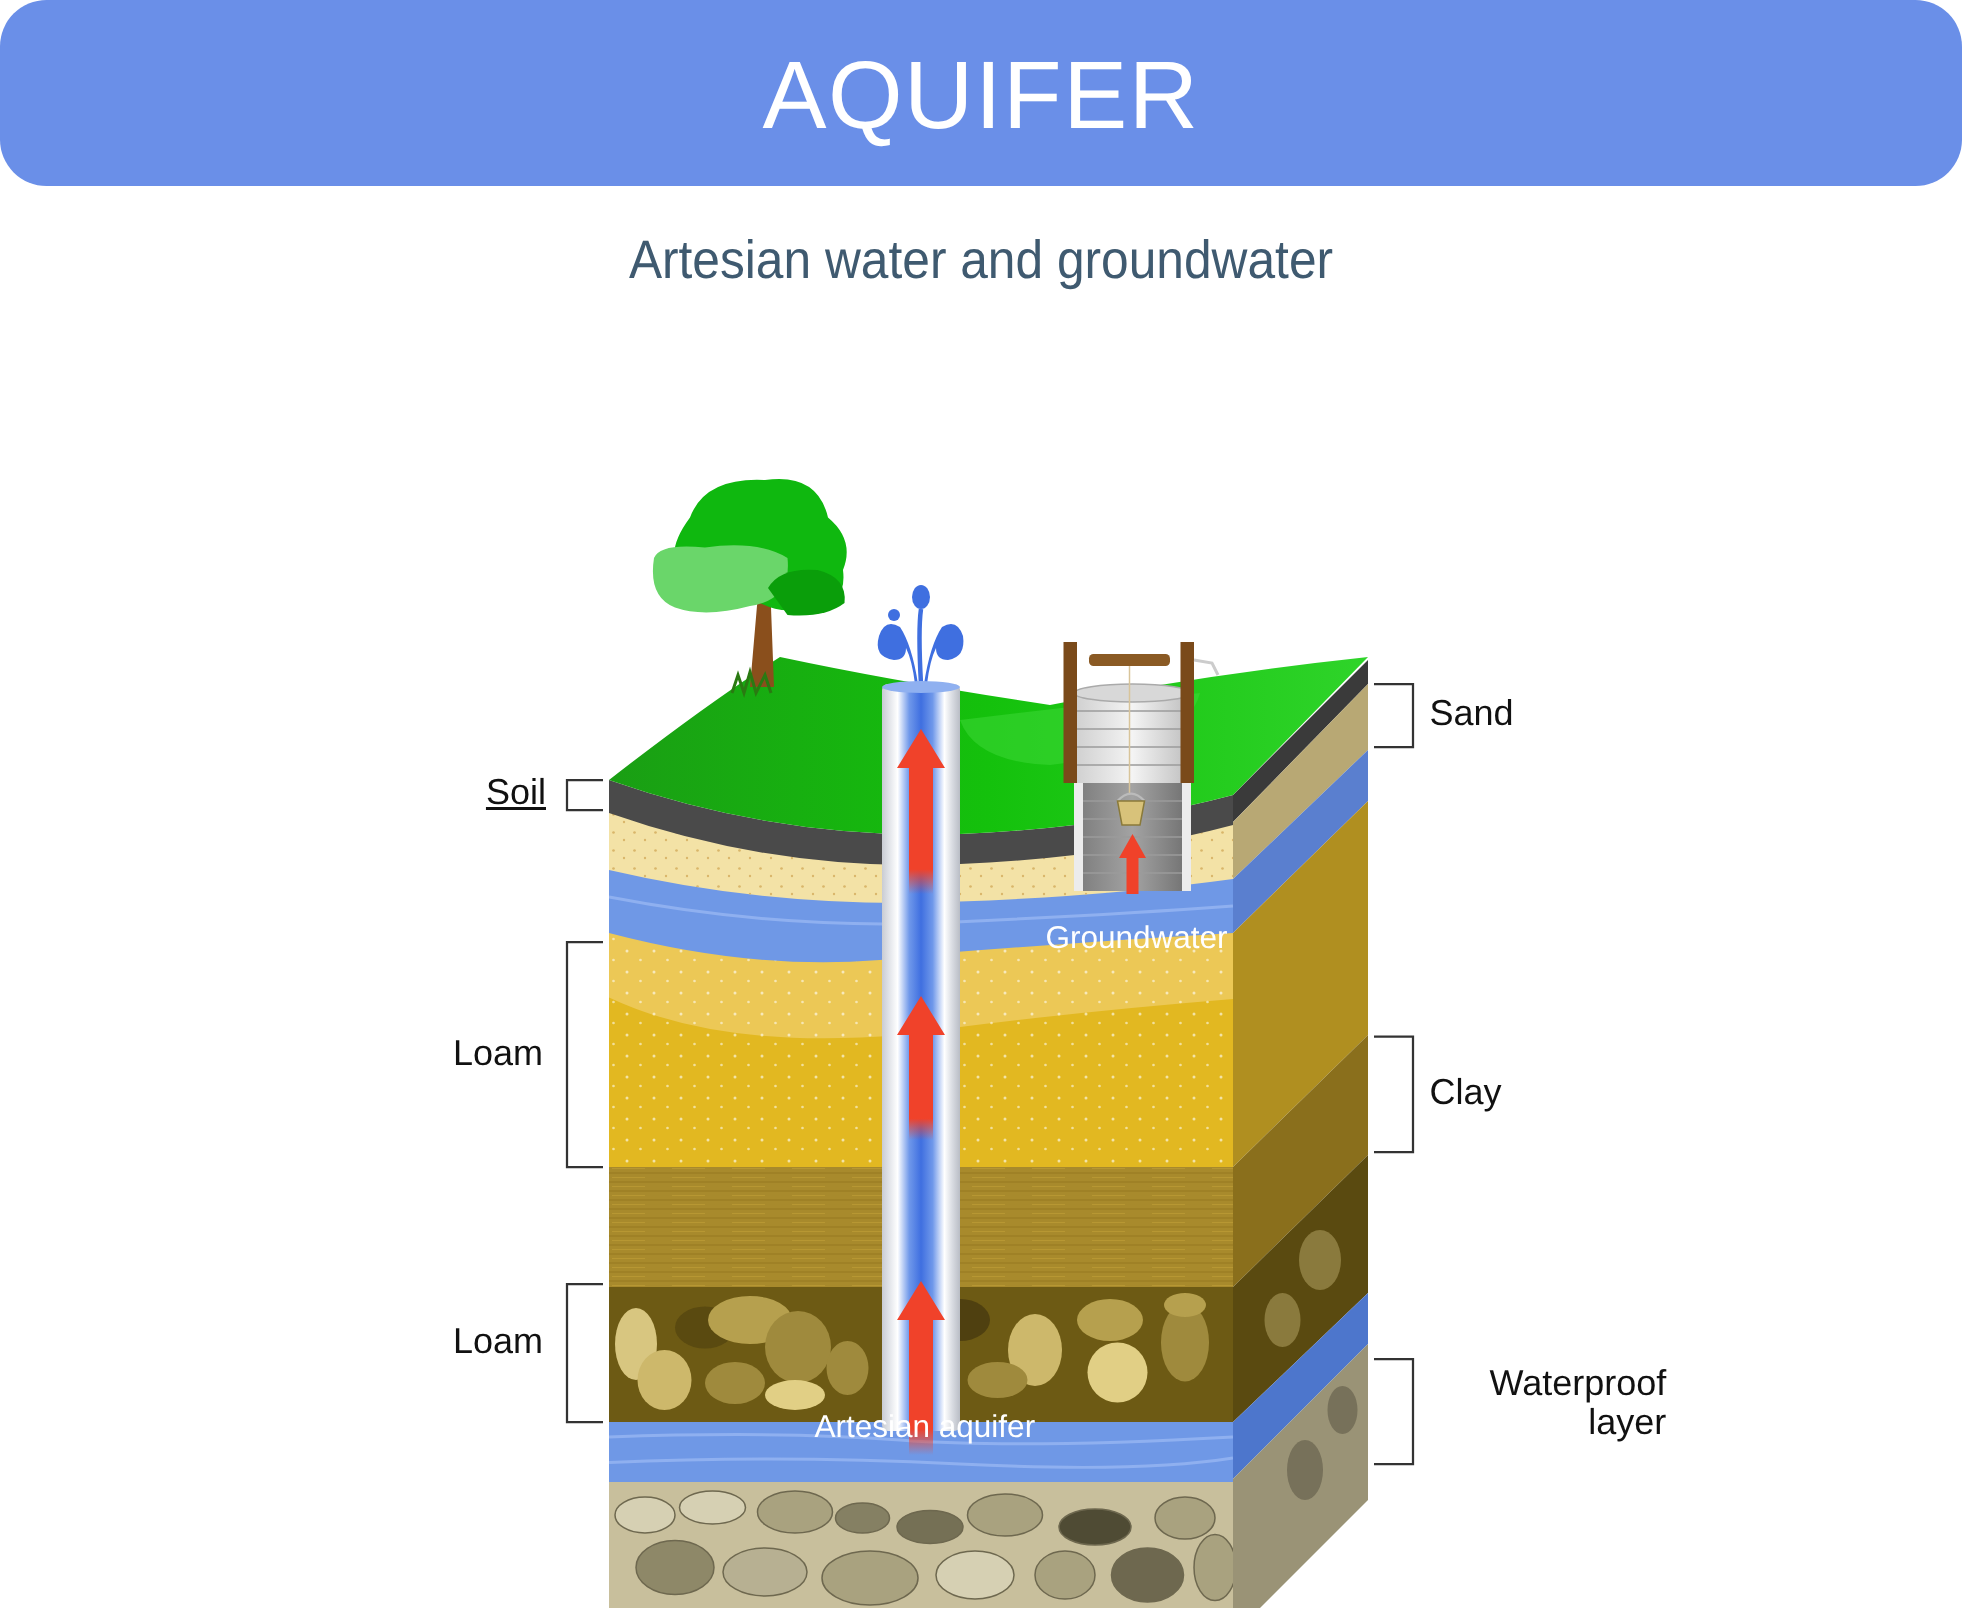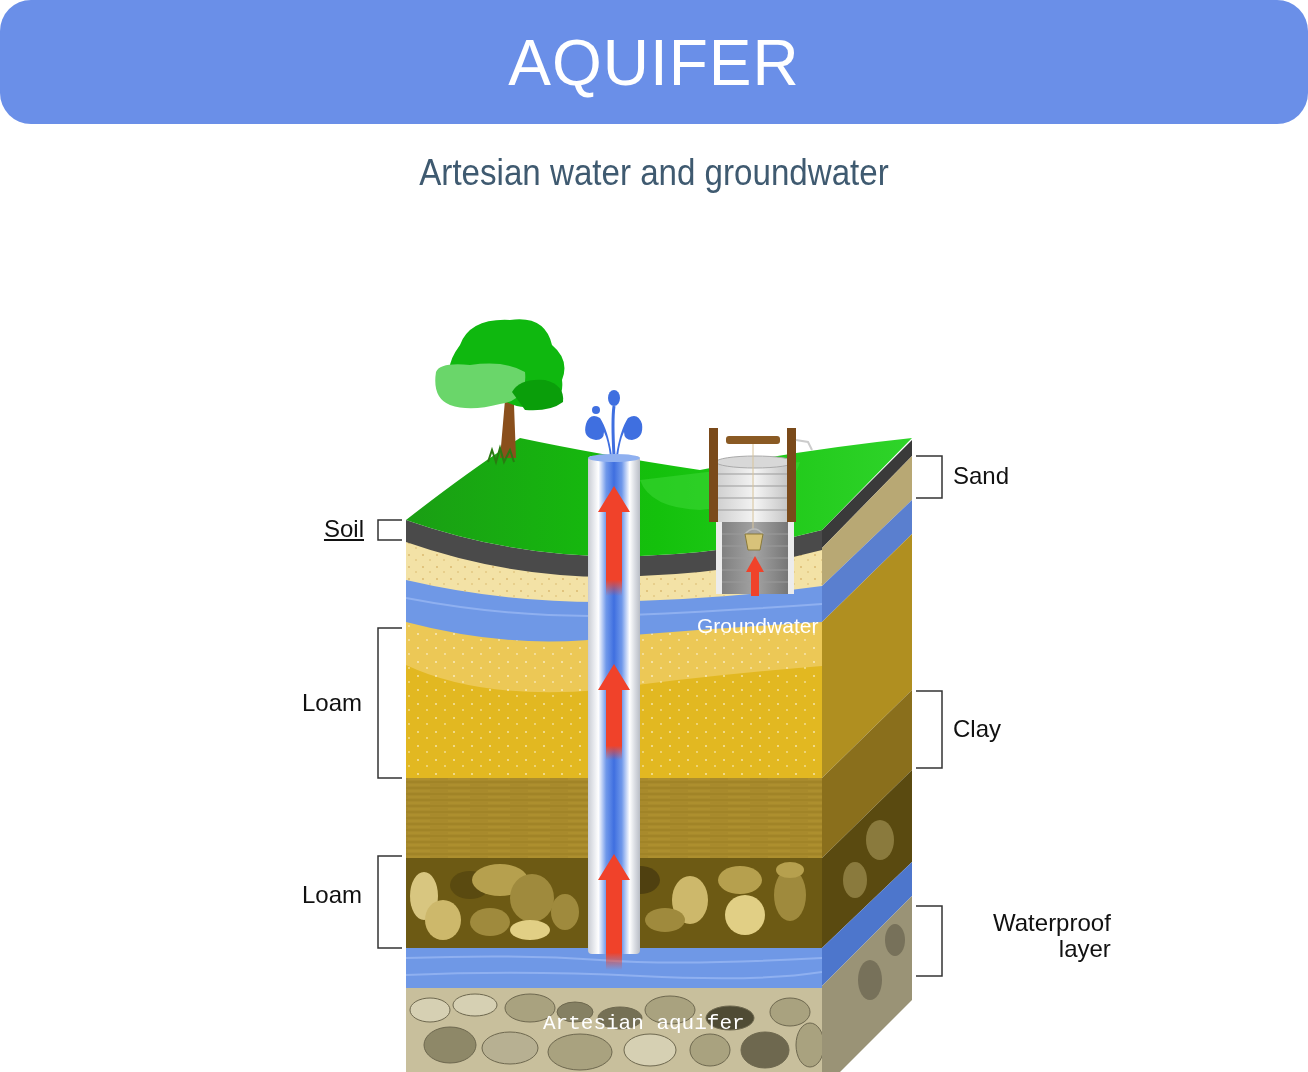--- a/index.html
+++ b/index.html
@@ -228,13 +228,13 @@
 <div class="lbl left" style="left:280px; top:882px; width:82px;">Loam</div>
 
 <div class="lbl right" style="left:953px; top:463px;">Sand</div>
 <div class="lbl right" style="left:953px; top:716px;">Clay</div>
 <div class="lbl right" style="left:993px; top:910px;">
   <div>Waterproof</div>
   <div>layer</div>
 </div>
 
 <div class="in-lbl" style="left:697px; top:600px;margin-top:14px;">Groundwater</div>
-<div class="in-lbl" style="left:543px; top:1012px;font-family:Liberation Mono, monospace;">Artesian aquifer</div>
+<div class="in-lbl" style="left:543px; top:940px;">Artesian aquifer</div>
 
 </body></html>

